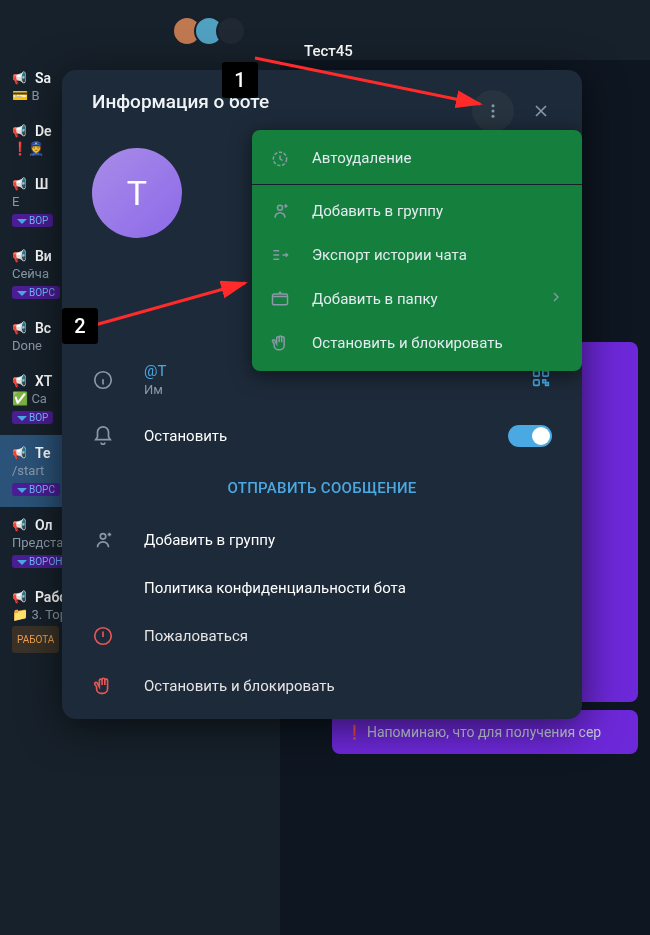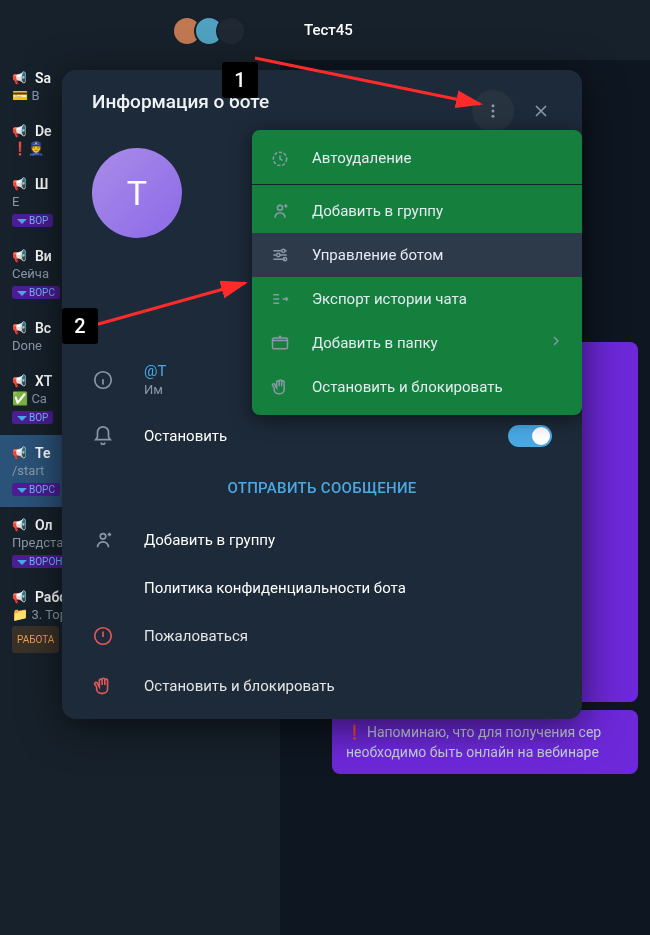--- a/index.html
+++ b/index.html
@@ -66,21 +66,21 @@
       border-radius: 3px;
       display: inline-block;
       margin-top: 4px;
     }
     
     .chat-header {
       position: absolute;
       top: 0; left: 280px; right: 0;
       height: 60px;
       display: flex;
-      align-items: center;
+      align-items: flex-end;
       padding: 0 16px;
       color: #fff;
     }
     .chat-header-title { font-size: 15px; font-weight: 500; margin-left: 8px; }
     
     .message-area {
       position: absolute;
       left: 280px; top: 60px; right: 0; bottom: 0;
       background: #0e1621;
       padding: 12px;
@@ -352,21 +352,20 @@
     <div style="height:90px;"></div>
     <div class="msg-line">в теме</div>
     <div style="height:50px;"></div>
     <div class="msg-line">е</div>
     <div style="height:30px;"></div>
     <div class="msg-line">емя по</div>
     <div class="msg-line">яляцию</div>
   </div>
   <div class="msg-bubble" style="margin-left:40px;">
     <div class="msg-line">❗ Напоминаю, что для получения сер</div>
-    <div class="msg-line">необходимо быть онлайн на вебинаре</div>
   </div>
 </div>
 
 <div class="panel">
   <div class="panel-header">
     <div class="panel-title">Информация о боте</div>
     <div class="more-btn">
       <svg width="18" height="18" viewBox="0 0 24 24" fill="currentColor">
           <circle cx="12" cy="5" r="2"></circle>
           <circle cx="12" cy="12" r="2"></circle>
@@ -397,31 +396,20 @@
     <div class="dropdown-sep"></div>
     <div class="dropdown-item">
       <span class="dd-icon">
         <svg width="20" height="20" viewBox="0 0 24 24" fill="none" stroke="currentColor" stroke-width="1.8">
             <circle cx="12" cy="8" r="3"></circle>
             <path d="M6 20c0-3.3 2.7-6 6-6s6 2.7 6 6"></path>
             <path d="M19 4v4M17 6h4"></path>
           </svg>
       </span>
       <span>Добавить в группу</span>
-    </div>
-    <div class="dropdown-item highlighted">
-      <span class="dd-icon">
-        <svg width="20" height="20" viewBox="0 0 24 24" fill="none" stroke="currentColor" stroke-width="1.8">
-            <path d="M4 7h10M18 7h2M4 12h4M12 12h8M4 17h14M20 17h0"></path>
-            <circle cx="16" cy="7" r="2"></circle>
-            <circle cx="10" cy="12" r="2"></circle>
-            <circle cx="18" cy="17" r="2"></circle>
-          </svg>
-      </span>
-      <span>Управление ботом</span>
     </div>
     <div class="dropdown-item">
       <span class="dd-icon">
         <svg width="20" height="20" viewBox="0 0 24 24" fill="none" stroke="currentColor" stroke-width="1.8">
             <path d="M4 7h7M4 12h7M4 17h7"></path>
             <path d="M15 12h6m-2-2l2 2-2 2"></path>
           </svg>
       </span>
       <span>Экспорт истории чата</span>
     </div>

